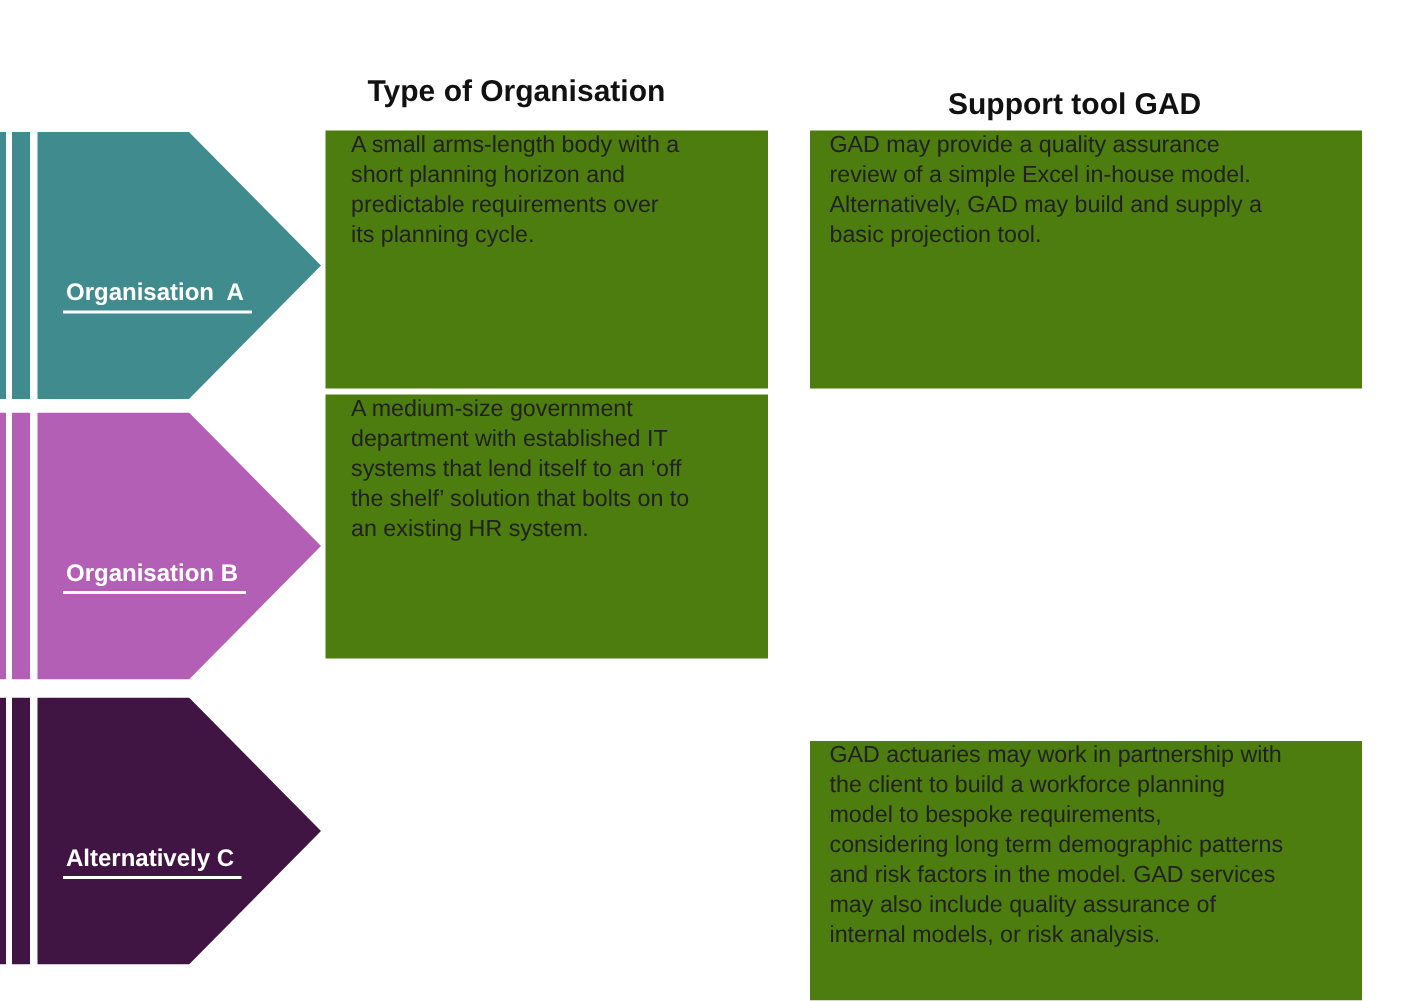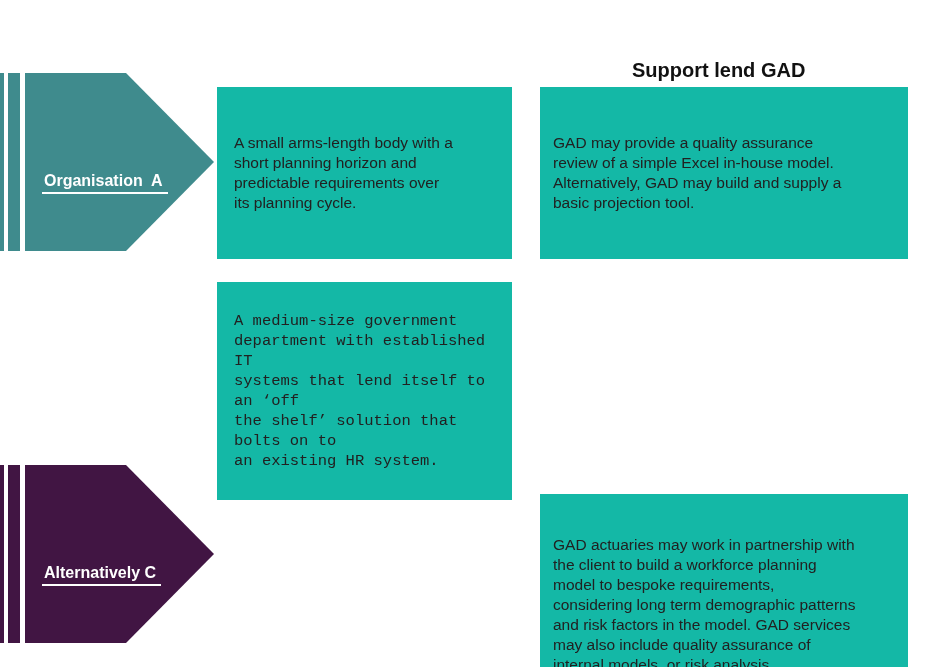--- a/index.html
+++ b/index.html
@@ -24,78 +24,86 @@
   }
   .col-header.type    { left: 245px; top: 50px; }
   .col-header.support { left: 632px; top: 59px; }
 
   .arrow-row {
     position: absolute;
     left: 0;
     width: 215px;
     height: 178px;
   }
-  .arrow-row.row-a { top: 73px; }
+  .arrow-row.row-a { top: 88px; }
   .arrow-row.row-b { top: 275px; }
   .arrow-row.row-c { top: 465px; }
 
   .arrow-svg { position: absolute; left: 0; top: 0; display: block; }
 
   .arrow-label {
     position: absolute;
     left: 42px;
     top: 98px;
     color: #ffffff;
     font-size: 16px;
     font-weight: bold;
     line-height: 20px;
     white-space: pre;
     border-bottom: 2px solid #ffffff;
     padding: 0 5px 1px 2px;
   }
 
   .info-box {
     position: absolute;
-    background: #14b8a6;
+    background: #4d7c0f;
     display: flex;
-    align-items: center;
   }
   .info-box.col1 { left: 217px; width: 295px; }
   .info-box.col2 { left: 540px; width: 368px; }
   .info-box.row-a { top: 87px;  height: 172px; }
-  .info-box.row-b { top: 282px; height: 218px; font-family: Liberation Mono, monospace; }
+  .info-box.row-b { top: 263px; height: 176px; }
   .info-box.row-c { top: 494px; height: 222px; }
 
   .info-box p {
     margin: 0;
     padding: 0 10px 0 17px;
     font-size: 15.5px;
     line-height: 20px;
     color: #212121;
     white-space: pre-line;
   }
   .info-box.col2 p { padding-left: 13px; }
 </style>
 </head>
 <body>
 
 <div class="canvas">
 
+  <div class="col-header type">Type of Organisation</div>
 
-  <div class="col-header support">Support lend GAD</div>
+  <div class="col-header support">Support tool GAD</div>
 
   <div class="arrow-row row-a">
     <svg class="arrow-svg" width="215" height="178" viewBox="0 0 215 178">
       <rect x="0" y="0" width="4" height="178" fill="#3F8B8D"></rect>
       <rect x="8" y="0" width="12" height="178" fill="#3F8B8D"></rect>
       <polygon points="25,0 126,0 214,89 126,178 25,178" fill="#3F8B8D"></polygon>
     </svg>
     <span class="arrow-label">Organisation  A</span>
   </div>
 
+  <div class="arrow-row row-b">
+    <svg class="arrow-svg" width="215" height="178" viewBox="0 0 215 178">
+      <rect x="0" y="0" width="4" height="178" fill="#B45FB6"></rect>
+      <rect x="8" y="0" width="12" height="178" fill="#B45FB6"></rect>
+      <polygon points="25,0 126,0 214,89 126,178 25,178" fill="#B45FB6"></polygon>
+    </svg>
+    <span class="arrow-label">Organisation B</span>
+  </div>
 
   <div class="arrow-row row-c">
     <svg class="arrow-svg" width="215" height="178" viewBox="0 0 215 178">
       <rect x="0" y="0" width="4" height="178" fill="#411543"></rect>
       <rect x="8" y="0" width="12" height="178" fill="#411543"></rect>
       <polygon points="25,0 126,0 214,89 126,178 25,178" fill="#411543"></polygon>
     </svg>
     <span class="arrow-label">Alternatively C</span>
   </div>
 

